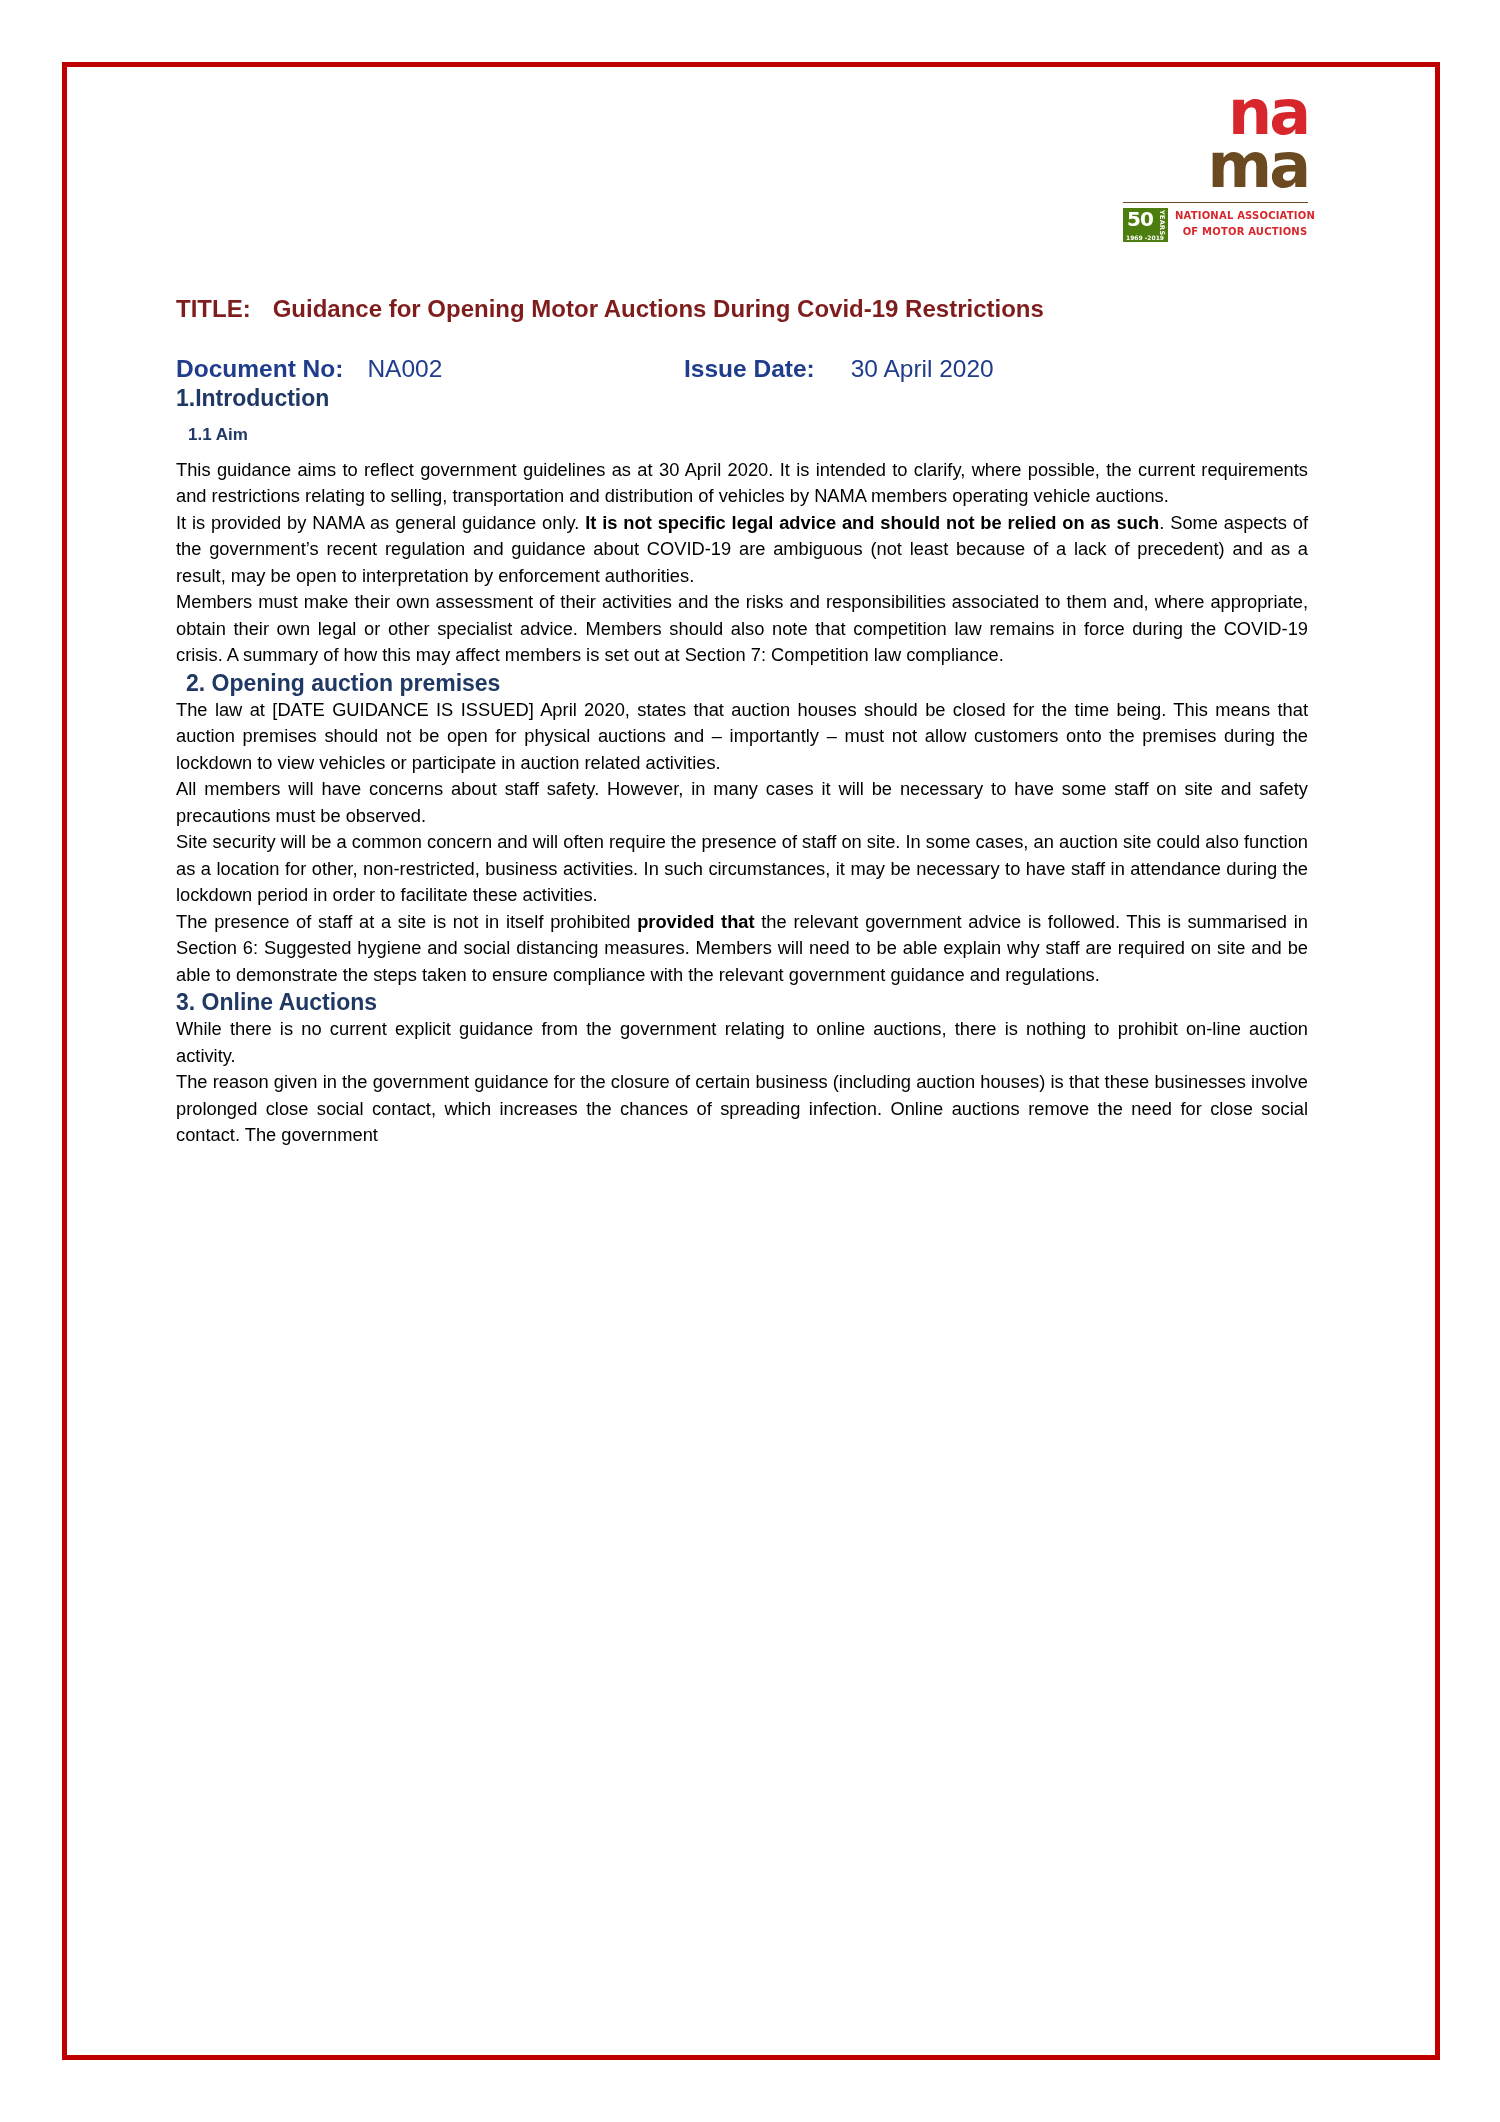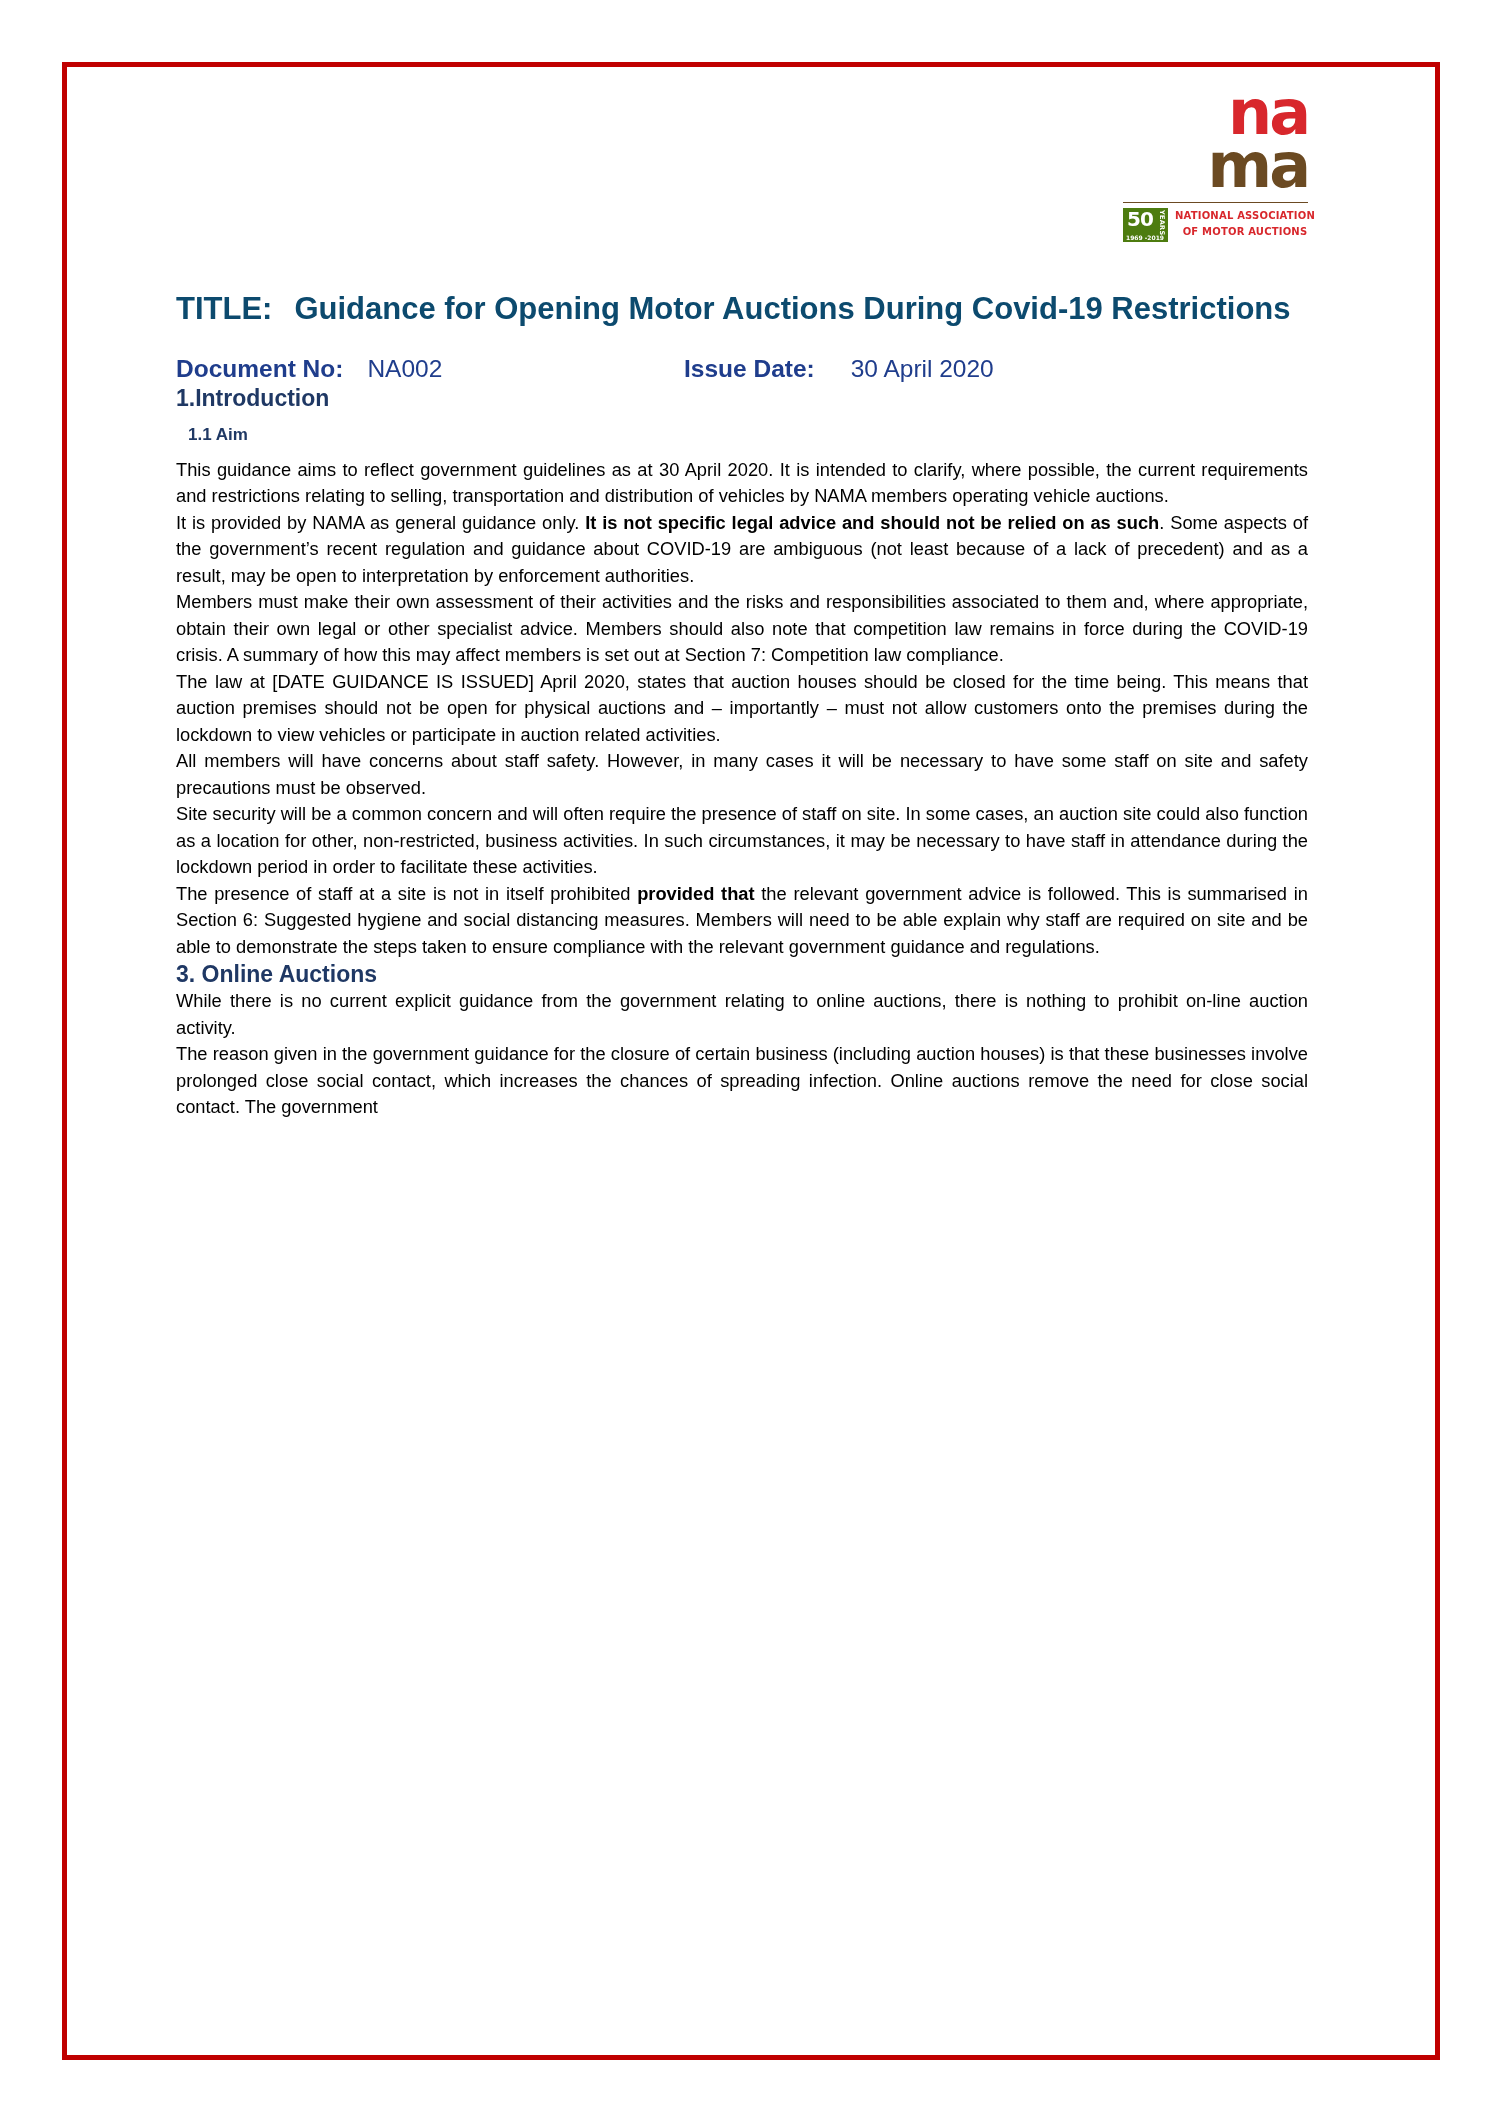--- a/index.html
+++ b/index.html
@@ -122,23 +122,23 @@
     text-align: center;
     flex: 1 1 auto;
   }
   .logo-assoc div { white-space: nowrap; }
 
   
   #doc-header {
     margin-top: 52px;
   }
   .title-row {
-    color: #0c4a6e;
-    font-weight: 700;
-    font-size: 31px;
+    color: #7f1d1d;
+    font-weight: 700;
+    font-size: 24px;
     line-height: 30px;
     white-space: nowrap;
   }
   .title-label { margin-right: 22px; }
 
   .meta-row {
     margin-top: 30px;
     display: flex;
     align-items: baseline;
     color: #1F3D8C;
@@ -229,20 +229,21 @@
     <h1 class="sec sp-h1-top">1.Introduction</h1>
 
     <h2 class="subsec sp-sub-top">1.1  Aim</h2>
 
     <p class="body sp-p-top">This guidance aims to reflect government guidelines as at 30 April 2020. It is intended to clarify, where possible, the current requirements and restrictions relating to selling, transportation and distribution of vehicles by NAMA members operating vehicle auctions.</p>
 
     <p class="body sp-p-top"><span>It is provided by NAMA as general guidance only.  </span><b>It is not specific legal advice and should not be relied on as such</b><span>.  Some aspects of the government’s recent regulation and guidance about COVID-19 are ambiguous (not least because of a lack of precedent) and as a result, may be open to interpretation by enforcement authorities.</span></p>
 
     <p class="body sp-p-top">Members must make their own assessment of their activities and the risks and responsibilities associated to them and, where appropriate, obtain their own legal or other specialist advice. Members should also note that competition law remains in force during the COVID-19 crisis. A summary of how this may affect members is set out at Section 7: Competition law compliance.</p>
 
+    <h1 class="sec sp-h-sec2">2. Opening auction premises</h1>
 
     <p class="body sp-p-top">The law at [DATE GUIDANCE IS ISSUED] April 2020, states that auction houses should be closed for the time being. This means that auction premises should not be open for physical auctions and – importantly – must not allow customers onto the premises during the lockdown to view vehicles or participate in auction related activities.</p>
 
     <p class="body sp-p-top">All members will have concerns about staff safety. However, in many cases it will be necessary to have some staff on site and safety precautions must be observed.</p>
 
     <p class="body sp-p-top">Site security will be a common concern and will often require the presence of staff on site. In some cases, an auction site could also function as a location for other, non-restricted, business activities. In such circumstances, it may be necessary to have staff in attendance during the lockdown period in order to facilitate these activities.</p>
 
     <p class="body sp-p-top"><span>The presence of staff at a site is not in itself prohibited </span><b>provided that</b><span> the relevant government advice is followed. This is summarised in Section 6: Suggested hygiene and social distancing measures. Members will need to be able explain why staff are required on site and be able to demonstrate the steps taken to ensure compliance with the relevant government guidance and regulations.</span></p>
 
     <h1 class="sec sp-h-sec3">3. Online Auctions</h1>

